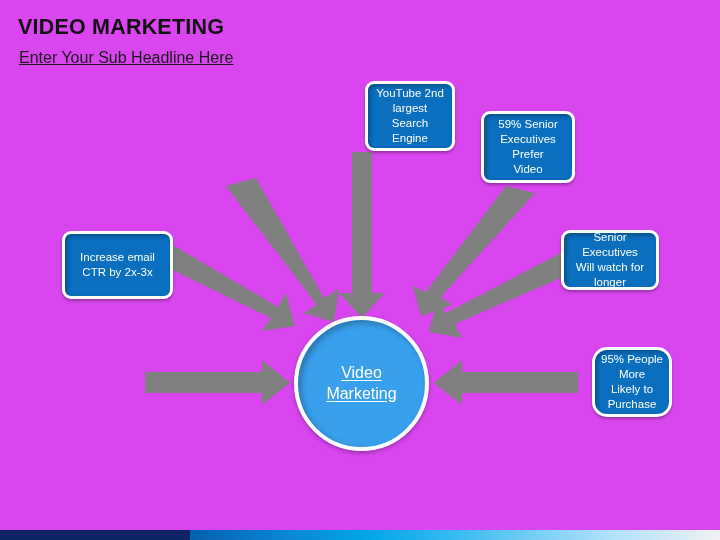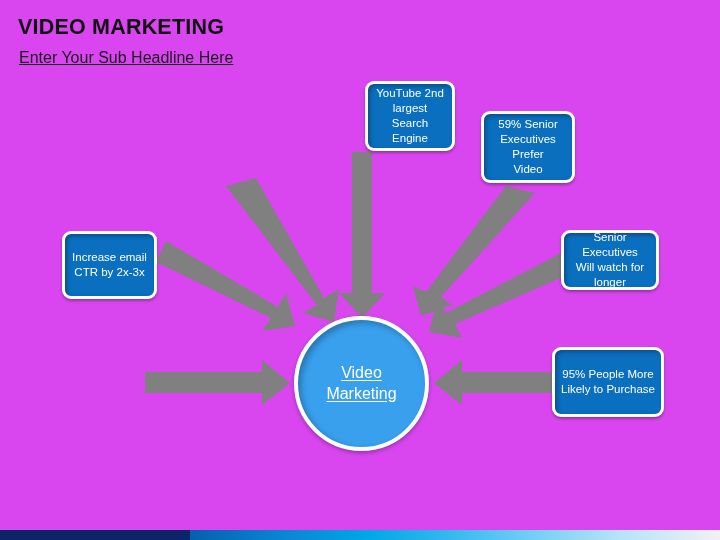--- a/index.html
+++ b/index.html
@@ -160,29 +160,29 @@
 
 
   <div class="fact-box" style="left:317px; top:81px; width:90px; height:70px;margin-left:48px;">YouTube 2nd
 largest Search
 Engine</div>
 
   <div class="fact-box" style="left:481px; top:111px; width:94px; height:72px;">59% Senior
 Executives Prefer
 Video</div>
 
-  <div class="fact-box" style="left:62px; top:231px; width:95px; height:68px;">Increase email
+  <div class="fact-box" style="left:62px; top:231px; width:111px; height:68px;">Increase email
 CTR by 2x-3x</div>
 
   <div class="fact-box" style="left:561px; top:230px; width:98px; height:60px;">Senior Executives
 Will watch for
 longer</div>
 
 
-  <div class="fact-box" style="left:552px; top:347px; width:112px; height:70px;">95% People More
+  <div class="fact-box" style="left:592px; top:347px; width:80px; height:70px;border-radius:15px;">95% People More
 Likely to Purchase</div>
 
   <div id="center-circle" style="left:294px; top:316px; width:135px; height:135px;">Video
 Marketing</div>
 
   <div id="bottom-bar">
     <div id="bar-navy"></div>
     <div id="bar-gradient"></div>
   </div>
 

